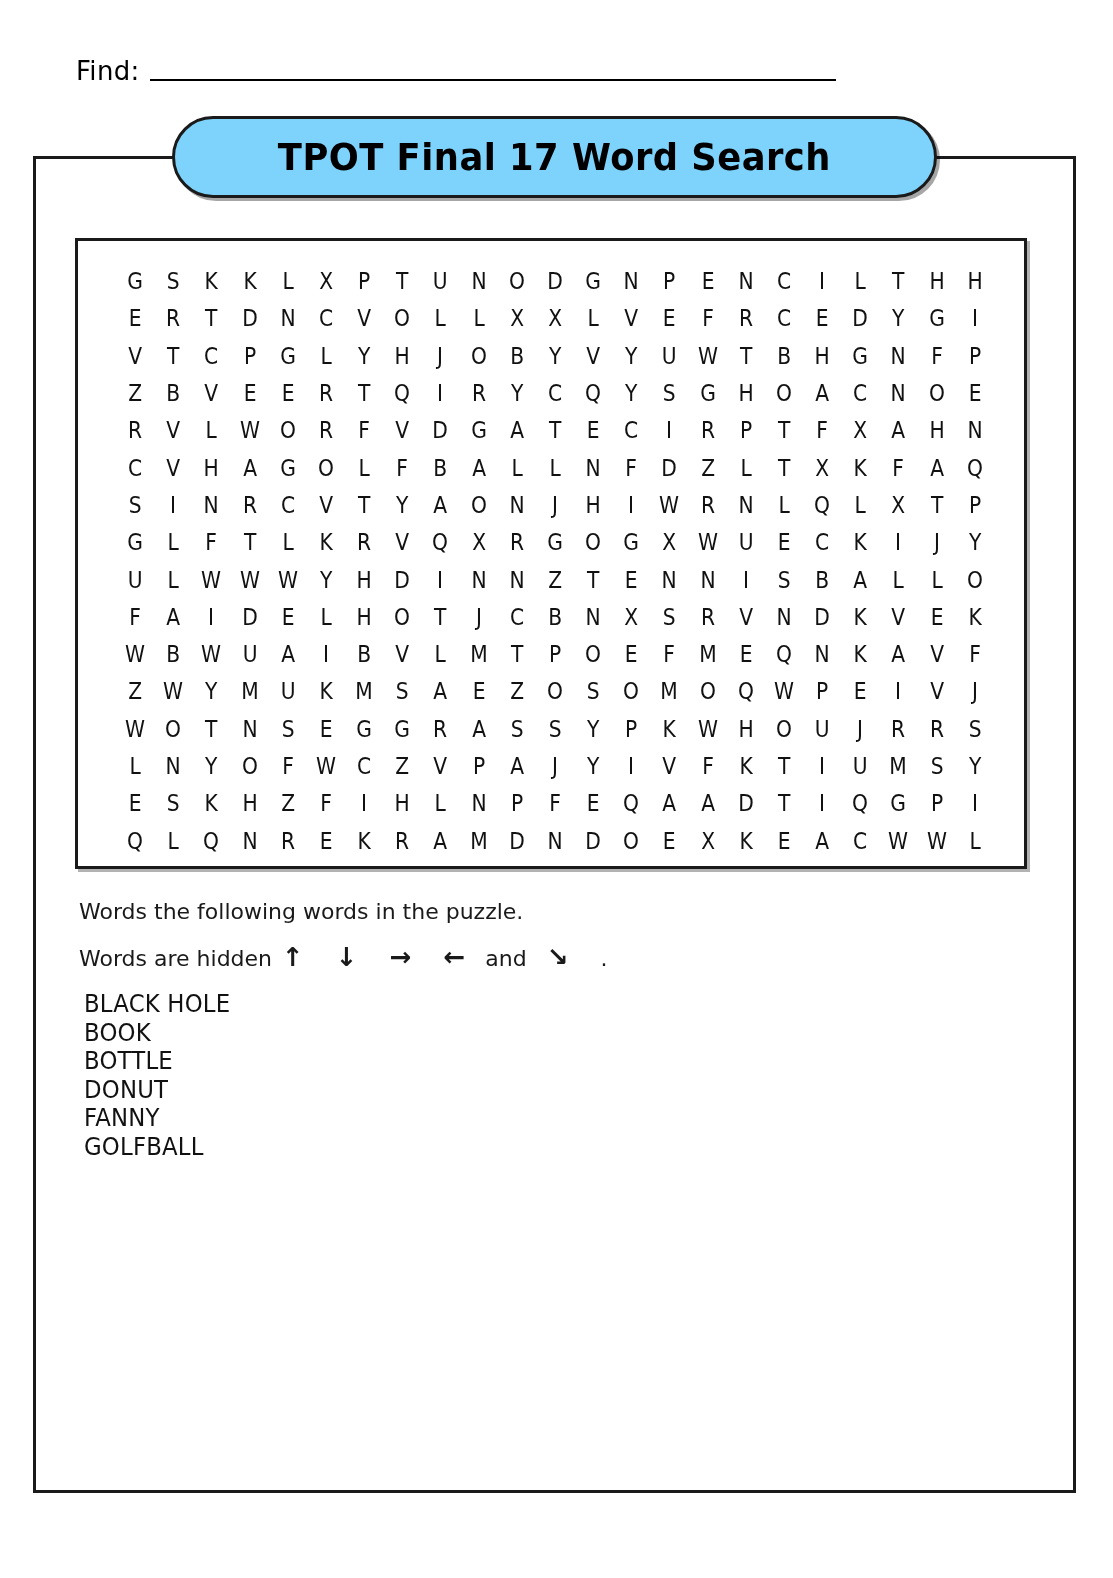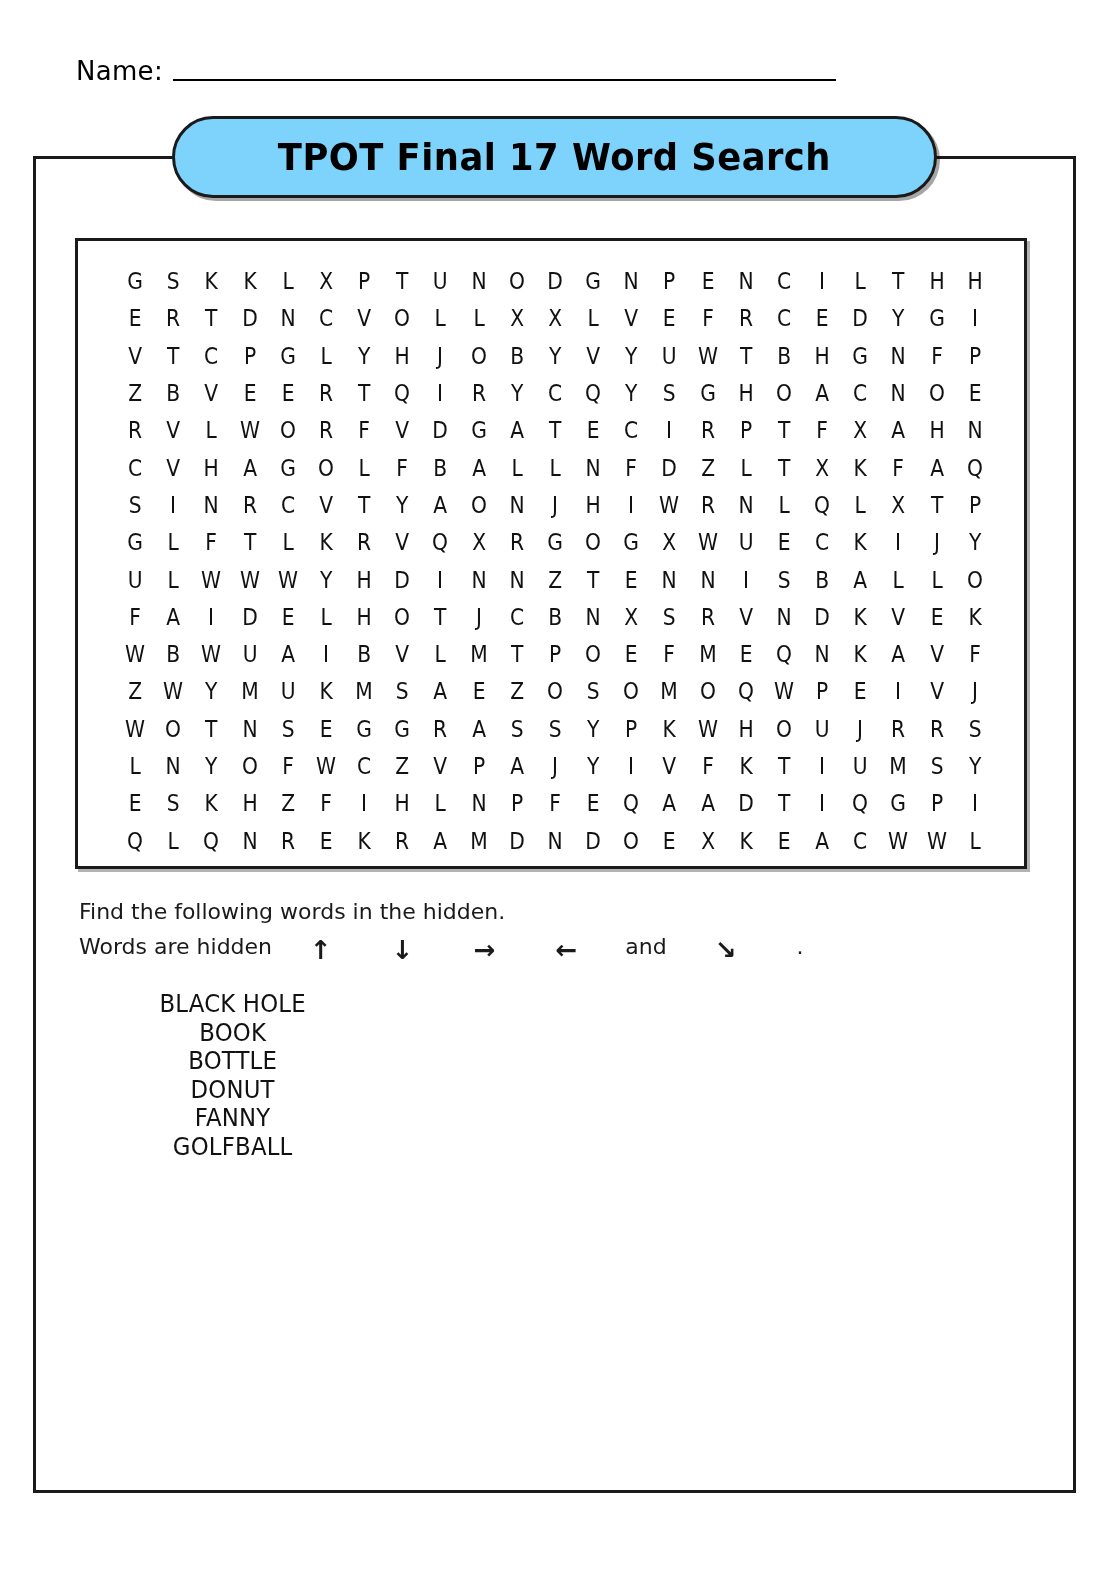--- a/index.html
+++ b/index.html
@@ -128,24 +128,23 @@
     left: 79px;
     top: 897px;
     font-family: "DejaVu Sans", sans-serif;
     font-size: 22px;
     line-height: 1.38;
     color: #1a1a1a;
   }
   #instr-line1 { white-space: nowrap; }
   #instr-line2 {
     display: flex;
-    align-items: flex-end;
+    align-items: flex-start;
     white-space: nowrap;
-    margin-top: 5px;
-    gap: 28px;
+    margin-top: 17px;
   }
   #instr-line2 .txt { }
   .arrow {
     display: inline-block;
     font-size: 26px;
     font-weight: bold;
     line-height: 1;
     margin: 0 16px;
     font-family: "DejaVu Sans", sans-serif;
   }
@@ -154,41 +153,40 @@
   .period { margin-left: 16px; }
 
   
   #word-list {
     position: absolute;
     left: 84px;
     top: 990px;
     width: 880px;
     display: flex;
     gap: 0;
-    text-align: center;
   }
   .word-col {
     width: 313px;
   }
   .word-item {
     font-family: "DejaVu Sans", sans-serif;
     font-size: 24px;
     line-height: 1.19;
     letter-spacing: 0.2px;
     white-space: nowrap;
     transform: scaleX(0.95);
     transform-origin: left center;
     color: #111;
   }
 </style>
 </head>
 <body>
 
 <div id="name-row">
-  <span id="name-label">Name:</span>
+  <span id="name-label">Find:</span>
   <span id="name-blank"></span>
 </div>
 
 <div id="page-frame"></div>
 
 <div id="title-pill">
   <span id="title-text">TPOT Final 17 Word Search</span>
 </div>
 
 <div id="grid-box">
@@ -590,21 +588,21 @@
         <span class="grid-cell">A</span>
         <span class="grid-cell">C</span>
         <span class="grid-cell">W</span>
         <span class="grid-cell">W</span>
         <span class="grid-cell">L</span>
       </div>
     </div>
 </div>
 
 <div id="instructions">
-  <div id="instr-line1">Find the following words in the hidden.</div>
+  <div id="instr-line1">Words the following words in the puzzle.</div>
   <div id="instr-line2">
     <span class="txt">Words are hidden</span>
     <span class="arrow arrow-first">↑</span>
     <span class="arrow">↓</span>
     <span class="arrow">→</span>
     <span class="arrow">←</span>
     <span class="and-word">and</span>
     <span class="arrow">↘</span>
     <span class="period">.</span>
   </div>

